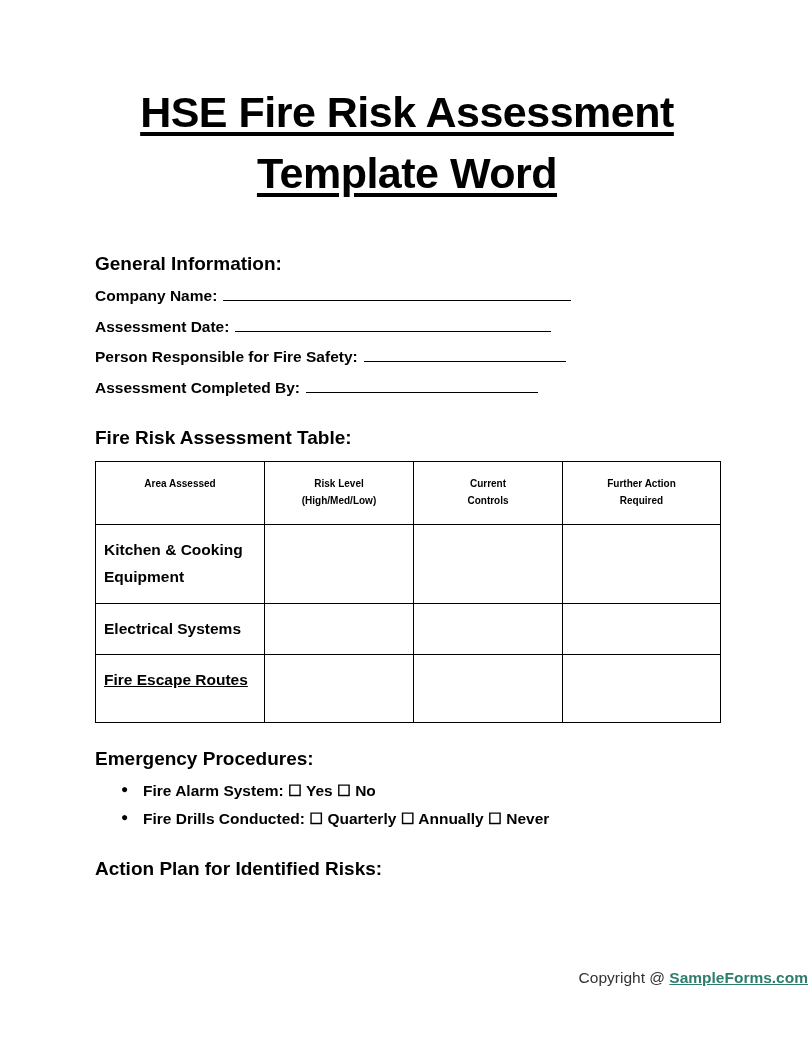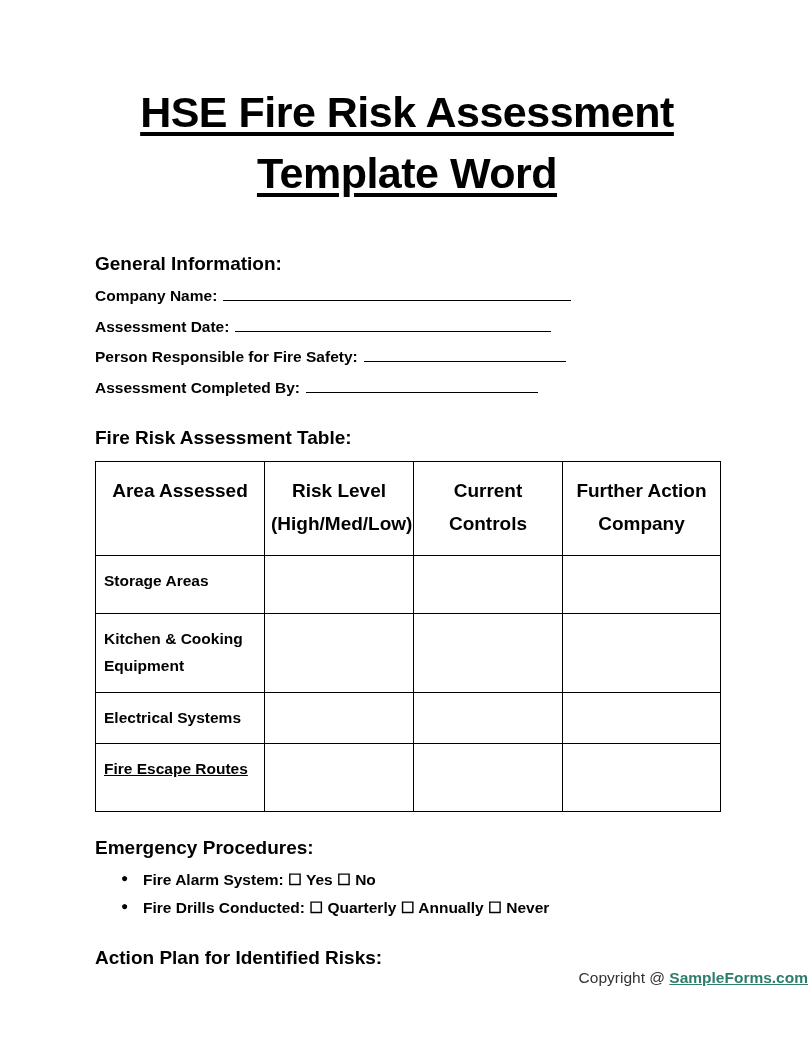--- a/index.html
+++ b/index.html
@@ -68,21 +68,21 @@
     border-collapse: collapse;
     margin-top: 14px;
     width: 625px;
     table-layout: fixed;
   }
   table.fra th, table.fra td {
     border: 1.3px solid #000000;
     vertical-align: top;
   }
   table.fra th {
-    font-size: 19px;
+    font-size: 10px;
     font-weight: bold;
     text-align: center;
     padding: 13px 6px 15px 6px;
     line-height: 1.72;
   }
   table.fra td {
     font-size: 15.5px;
     font-weight: bold;
     padding: 12px 8px 12px 8px;
     line-height: 1.72;
@@ -183,31 +183,25 @@
         <th>
           <span>Risk Level</span><br>
           <span>(High/Med/Low)</span>
         </th>
         <th>
           <span>Current</span><br>
           <span>Controls</span>
         </th>
         <th>
           <span>Further Action</span><br>
-          <span>Company</span>
+          <span>Required</span>
         </th>
       </tr>
     </thead>
     <tbody>
-      <tr class="row-h1">
-        <td>Storage Areas</td>
-        <td></td>
-        <td></td>
-        <td></td>
-      </tr>
       <tr class="row-h2">
         <td>Kitchen &amp; Cooking Equipment</td>
         <td></td>
         <td></td>
         <td></td>
       </tr>
       <tr class="row-h3">
         <td>Electrical Systems</td>
         <td></td>
         <td></td>

